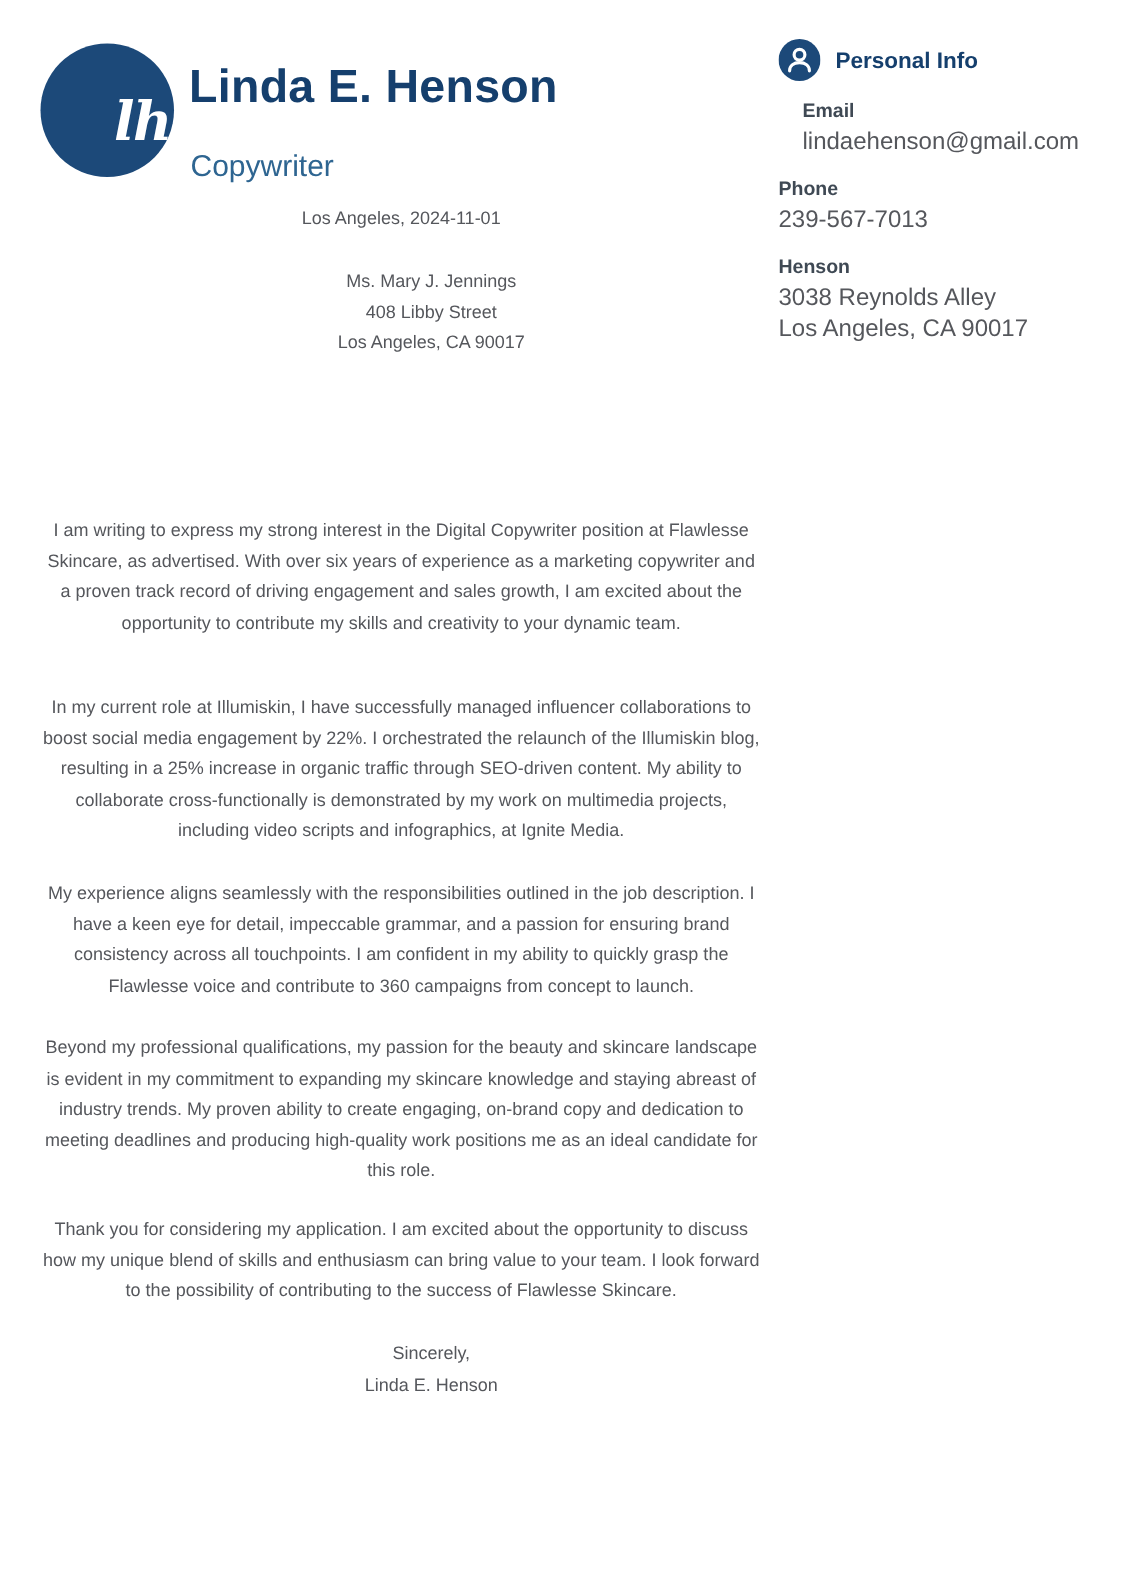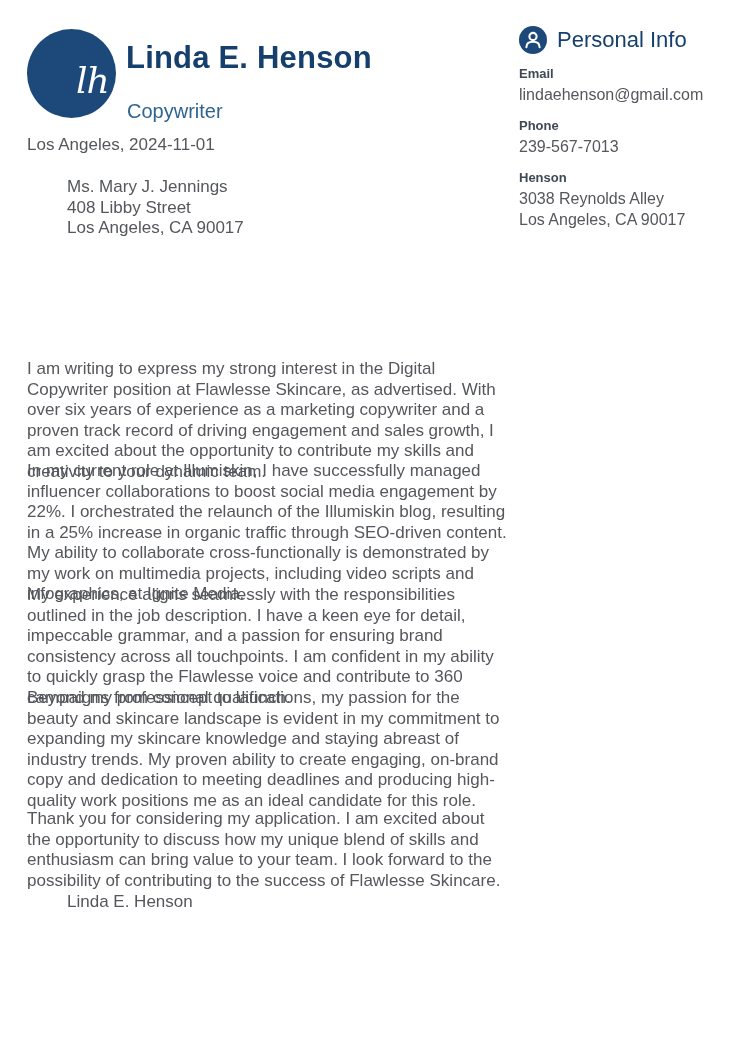--- a/index.html
+++ b/index.html
@@ -19,21 +19,21 @@
     left: 27px; top: 29px;
     width: 89px; height: 89px;
     border-radius: 50%;
     background: #1c4979;
   }
   .avatar .initials {
     position: absolute;
     left: 49px; top: 34px;
     font-family: "DejaVu Serif", serif;
     font-style: italic;
-    font-weight: normal;
+    font-weight: bold;
     font-size: 36px;
     line-height: 1;
     color: #ffffff;
     letter-spacing: -1px;
   }
   .name {
     position: absolute;
     left: 126px; top: 42px;
     font-size: 31px;
     font-weight: bold;
@@ -57,52 +57,53 @@
     left: 519px; top: 26px;
     width: 212px;
   }
   .sidebar-header {
     display: flex;
     align-items: center;
     gap: 10px;
   }
   .sidebar-header .pi-icon { flex: 0 0 auto; width: 28px; height: 28px; }
   .sidebar-title {
-    font-size: 22px;
-    font-weight: normal;
+    font-size: 15px;
+    font-weight: bold;
     color: #153f6d;
     white-space: nowrap;
   }
   .si-group { margin-top: 10px; }
-  .sidebar-header + .si-group { margin-top: 9px; }
+  .sidebar-header + .si-group { margin-top: 9px; margin-left: 16px; }
   .si-label {
     font-size: 13px;
     font-weight: bold;
     color: #3f4954;
     line-height: 21px;
   }
   .si-value {
     font-size: 16px;
     color: #55575c;
     line-height: 21px;
   }
 
   
   .textline, .para {
     position: absolute;
     left: 27px;
     width: 481px;
-    font-size: 17px;
+    font-size: 12px;
     line-height: 20.5px;
     color: #55575c;
+    text-align: center;
   }
   .date-line  { top: 135px; }
   .recipient  { top: 177px; }
   .salutation { top: 316px; }
-  .para-1     { top: 359px; }
+  .para-1     { top: 343px; }
   .para-2     { top: 461px; }
   .para-3     { top: 585px; }
   .para-4     { top: 688px; }
   .para-5     { top: 809px; }
   .closing    { top: 892px; }
   .recipient div, .closing div { line-height: 20.5px; margin-left: 40px; }
 </style>
 </head>
 <body>
 
@@ -152,16 +153,17 @@
   </div>
 
 
   <div class="para para-1">I am writing to express my strong interest in the Digital Copywriter position at Flawlesse Skincare, as advertised. With over six years of experience as a marketing copywriter and a proven track record of driving engagement and sales growth, I am excited about the opportunity to contribute my skills and creativity to your dynamic team.</div>
   <div class="para para-2">In my current role at Illumiskin, I have successfully managed influencer collaborations to boost social media engagement by 22%. I orchestrated the relaunch of the Illumiskin blog, resulting in a 25% increase in organic traffic through SEO-driven content. My ability to collaborate cross-functionally is demonstrated by my work on multimedia projects, including video scripts and infographics, at Ignite Media.</div>
   <div class="para para-3">My experience aligns seamlessly with the responsibilities outlined in the job description. I have a keen eye for detail, impeccable grammar, and a passion for ensuring brand consistency across all touchpoints. I am confident in my ability to quickly grasp the Flawlesse voice and contribute to 360 campaigns from concept to launch.</div>
   <div class="para para-4">Beyond my professional qualifications, my passion for the beauty and skincare landscape is evident in my commitment to expanding my skincare knowledge and staying abreast of industry trends. My proven ability to create engaging, on-brand copy and dedication to meeting deadlines and producing high-quality work positions me as an ideal candidate for this role.</div>
   <div class="para para-5">Thank you for considering my application. I am excited about the opportunity to discuss how my unique blend of skills and enthusiasm can bring value to your team. I look forward to the possibility of contributing to the success of Flawlesse Skincare.</div>
 
   <div class="textline closing">
+    <div>Sincerely,</div>
     <div>Linda E. Henson</div>
   </div>
 
 </div>
 
 </body></html>

